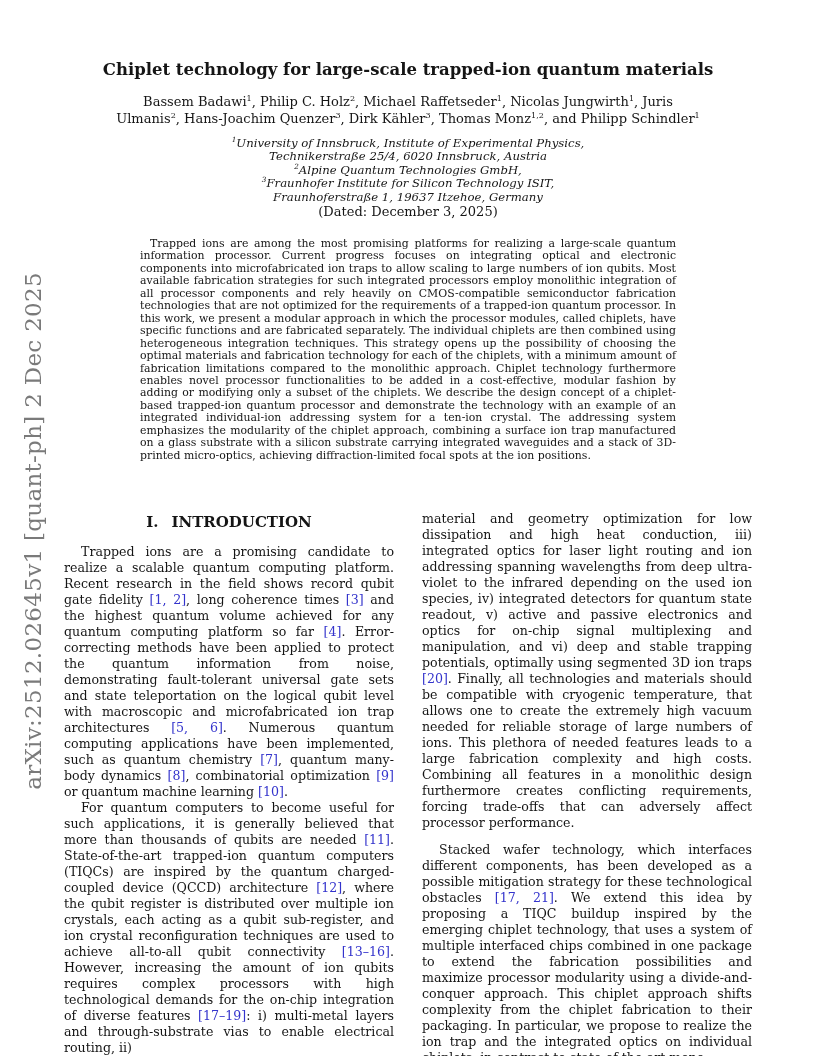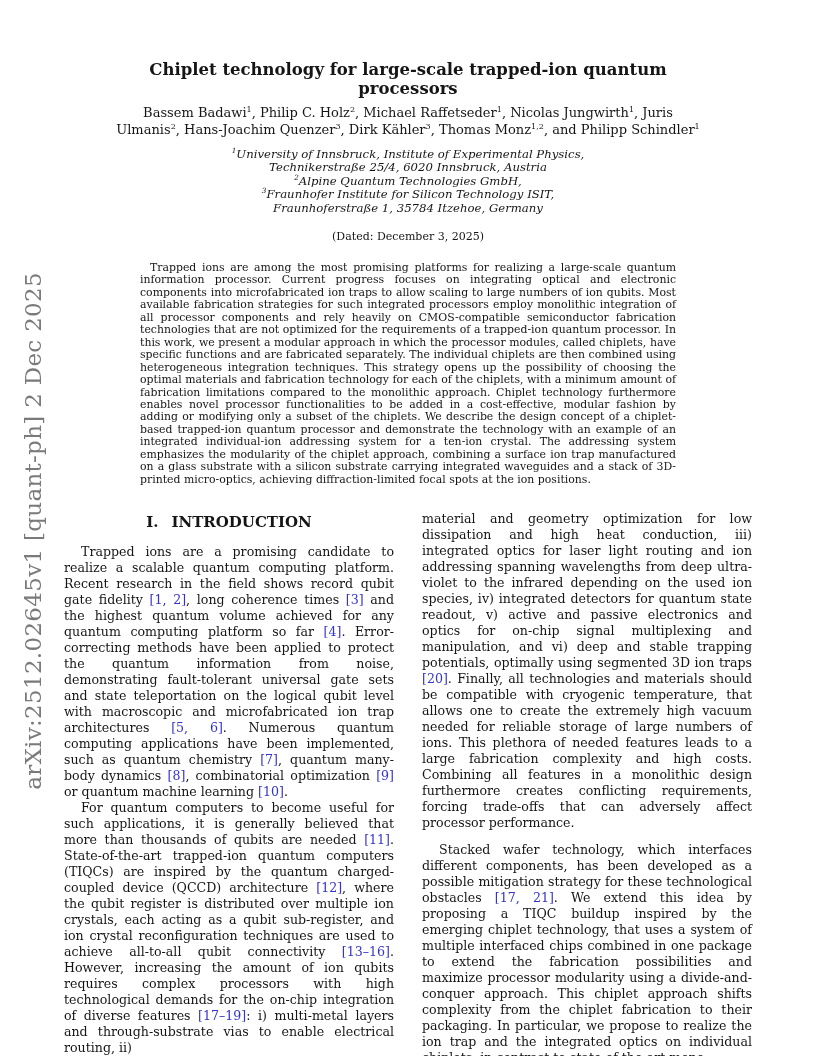--- a/index.html
+++ b/index.html
@@ -35,29 +35,29 @@
     white-space: nowrap;
     letter-spacing: 0.3px;
   }
   .header { padding-top: 60px; text-align: center; }
   .title {
     font-size: 16.5px;
     font-weight: bold;
     margin: 0 auto;
     width: 620px;
   }
-  .authors { margin-top: 7px; font-size: 13px; line-height: 16.5px; }
+  .authors { margin-top: 15px; font-size: 13px; line-height: 16.5px; }
   .affiliations {
     margin-top: 10px;
     font-style: italic;
     font-size: 11.7px;
     line-height: 13.4px;
   }
   .sup { vertical-align: super; font-size: 0.62em; line-height: 0; }
-  .date { margin-top: 15px; font-size: 11px; }
+  .date { font-size: 13px; }
   .abstract {
     margin: 19px auto 8px auto;
     width: 536px;
     text-align: justify;
     font-size: 10.9px;
     line-height: 12.45px;
     text-indent: 10px;
     hyphens: auto;
   }
   .columns {
@@ -88,33 +88,33 @@
   .cite { color: var(--cite-color); }
 </style>
 </head>
 <body>
 
 <div class="page">
 
   <div class="arxiv-stamp">arXiv:2512.02645v1  [quant-ph]  2 Dec 2025</div>
 
   <div class="header">
-    <div class="title">Chiplet technology for large-scale trapped-ion quantum processors</div>
+    <div class="title">Chiplet technology for large-scale trapped-ion quantum materials</div>
 
     <div class="authors">
         <div><span>Bassem Badawi</span><span class="sup">1</span><span>, Philip C. Holz</span><span class="sup">2</span><span>, Michael Raffetseder</span><span class="sup">1</span><span>, Nicolas Jungwirth</span><span class="sup">1</span><span>, Juris</span></div>
         <div><span>Ulmanis</span><span class="sup">2</span><span>, Hans-Joachim Quenzer</span><span class="sup">3</span><span>, Dirk Kähler</span><span class="sup">3</span><span>, Thomas Monz</span><span class="sup">1,2</span><span>, and Philipp Schindler</span><span class="sup">1</span></div>
       </div>
 
     <div class="affiliations">
         <div><span class="sup">1</span><span>University of Innsbruck, Institute of Experimental Physics,</span></div>
         <div><span>Technikerstraße 25/4, 6020 Innsbruck, Austria</span></div>
         <div><span class="sup">2</span><span>Alpine Quantum Technologies GmbH,</span></div>
         <div><span class="sup">3</span><span>Fraunhofer Institute for Silicon Technology ISIT,</span></div>
-        <div><span>Fraunhoferstraße 1, 35784 Itzehoe, Germany</span></div>
+        <div><span>Fraunhoferstraße 1, 19637 Itzehoe, Germany</span></div>
       </div>
 
     <div class="date">(Dated: December 3, 2025)</div>
   </div>
 
   <div class="abstract">Trapped ions are among the most promising platforms for realizing a large-scale quantum information processor. Current progress focuses on integrating optical and electronic components into microfabricated ion traps to allow scaling to large numbers of ion qubits. Most available fabrication strategies for such integrated processors employ monolithic integration of all processor components and rely heavily on CMOS-compatible semiconductor fabrication technologies that are not optimized for the requirements of a trapped-ion quantum processor. In this work, we present a modular approach in which the processor modules, called chiplets, have specific functions and are fabricated separately. The individual chiplets are then combined using heterogeneous integration techniques. This strategy opens up the possibility of choosing the optimal materials and fabrication technology for each of the chiplets, with a minimum amount of fabrication limitations compared to the monolithic approach. Chiplet technology furthermore enables novel processor functionalities to be added in a cost-effective, modular fashion by adding or modifying only a subset of the chiplets. We describe the design concept of a chiplet-based trapped-ion quantum processor and demonstrate the technology with an example of an integrated individual-ion addressing system for a ten-ion crystal. The addressing system emphasizes the modularity of the chiplet approach, combining a surface ion trap manufactured on a glass substrate with a silicon substrate carrying integrated waveguides and a stack of 3D-printed micro-optics, achieving diffraction-limited focal spots at the ion positions.</div>
 
   <div class="columns">
     <div class="col col-left">
       <div class="section-heading">

